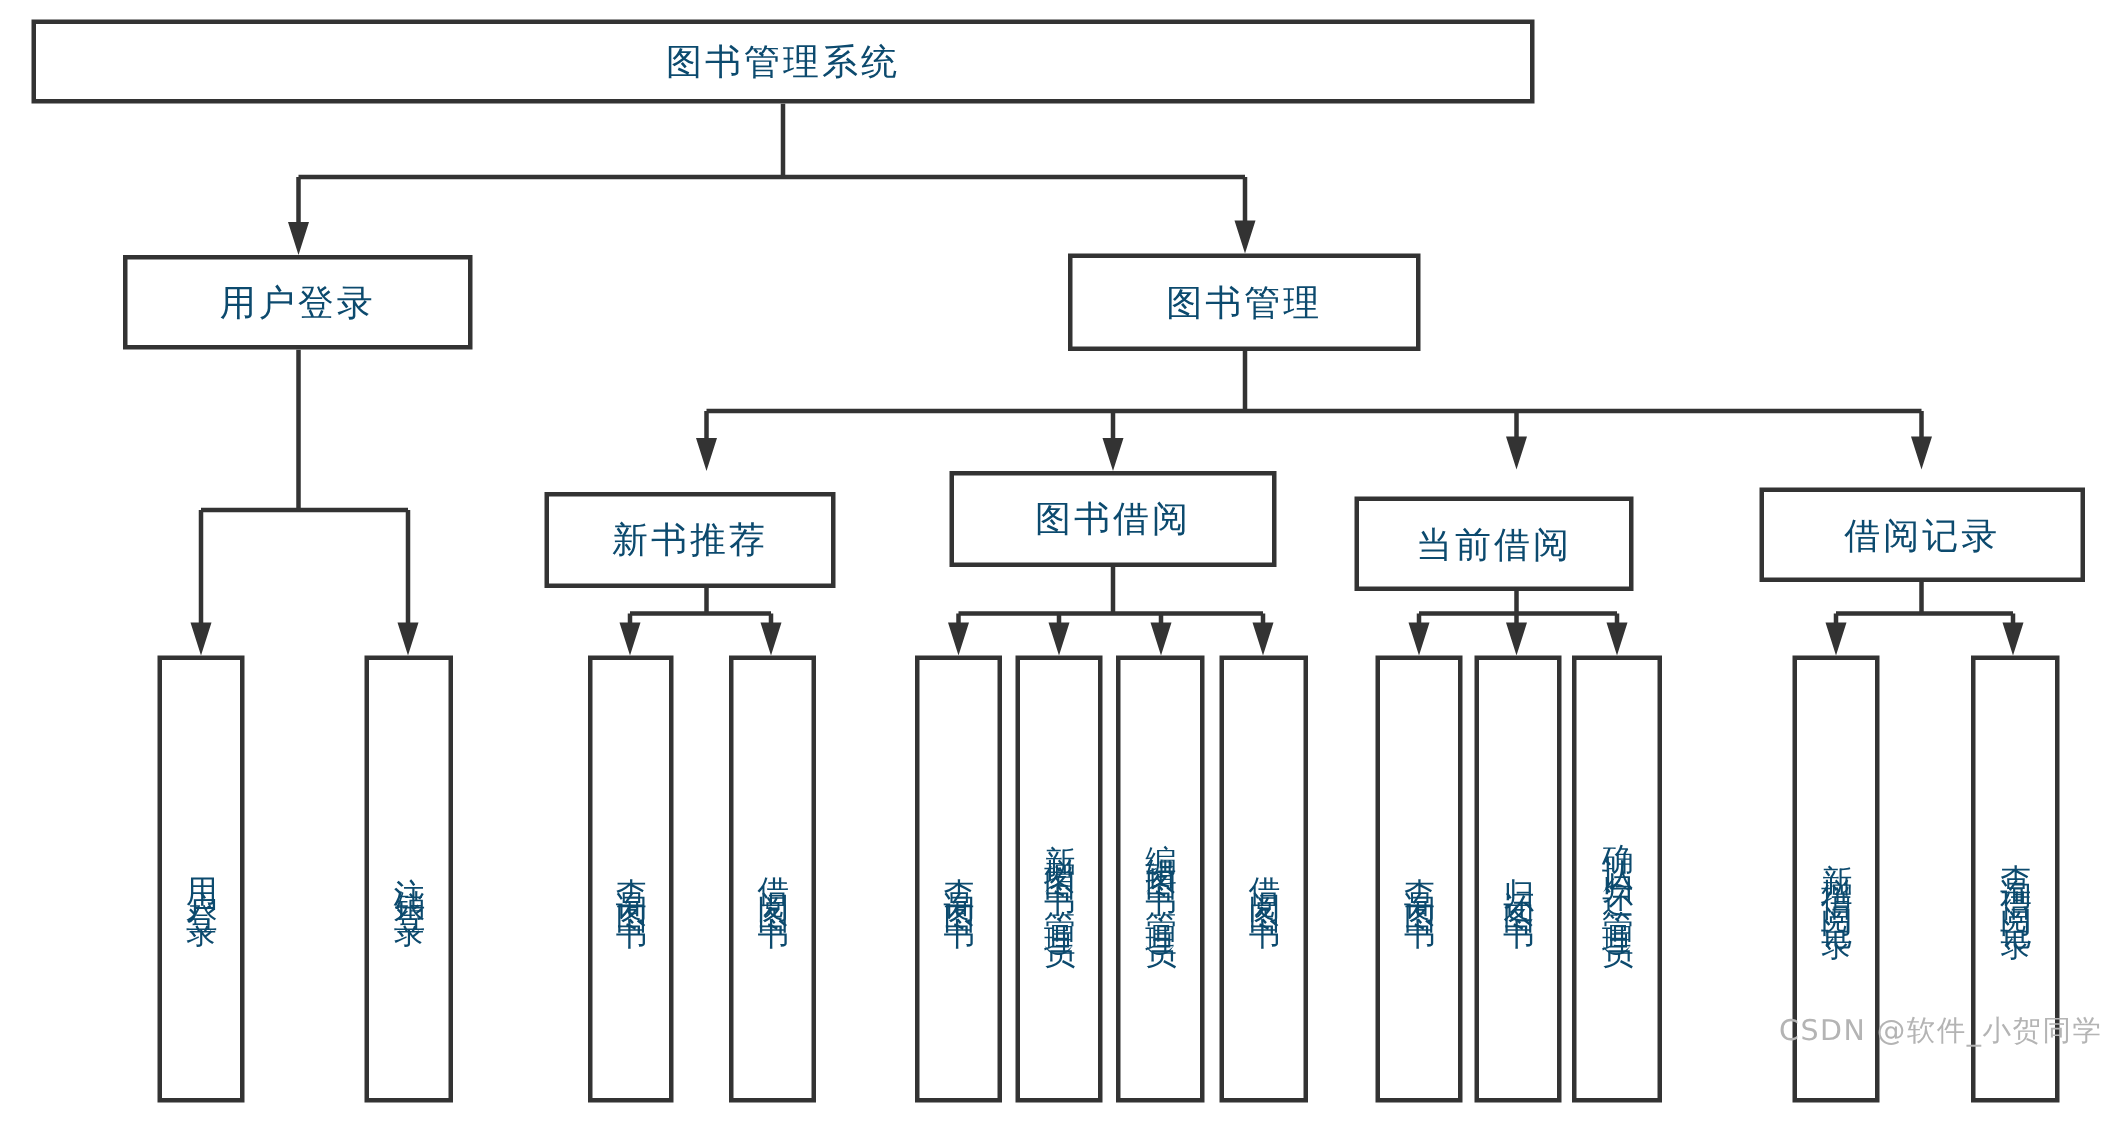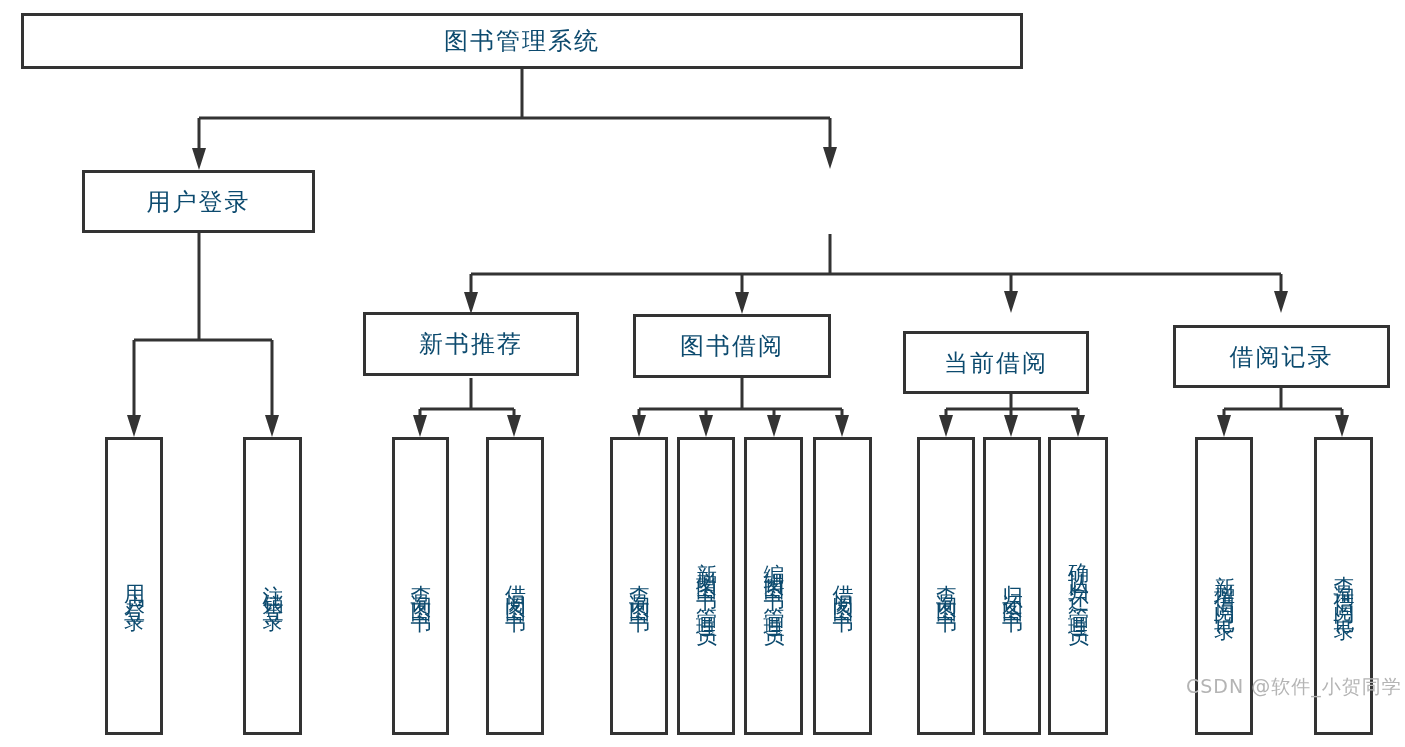--- a/index.html
+++ b/index.html
@@ -59,25 +59,28 @@
       M1342 437 L1335 415 L1349 415 Z"></path>
   </svg>
 
   <div class="node h" style="left:21px;top:13px;width:1002px;height:56px">
     <span>图书管理系统</span>
   </div>
 
   <div class="node h" style="left:82px;top:170px;width:233px;height:63px">
     <span>用户登录</span>
   </div>
+  <div class="node h" style="left:712px;top:169px;width:235px;height:65px">
+    <span>图书管理</span>
+  </div>
 
-  <div class="node h" style="left:363px;top:312px;width:216px;height:64px">
+  <div class="node h" style="left:363px;top:328px;width:194px;height:64px">
     <span>新书推荐</span>
   </div>
-  <div class="node h" style="left:633px;top:314px;width:198px;height:64px">
+  <div class="node h" style="left:633px;top:314px;width:218px;height:64px">
     <span>图书借阅</span>
   </div>
   <div class="node h" style="left:903px;top:331px;width:186px;height:63px">
     <span>当前借阅</span>
   </div>
   <div class="node h" style="left:1173px;top:325px;width:217px;height:63px">
     <span>借阅记录</span>
   </div>
 
   <div class="node v" style="left:105px;top:437px;width:58px;height:298px">

